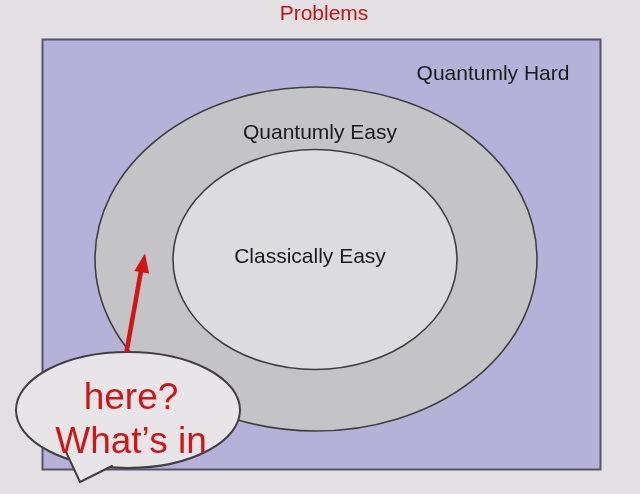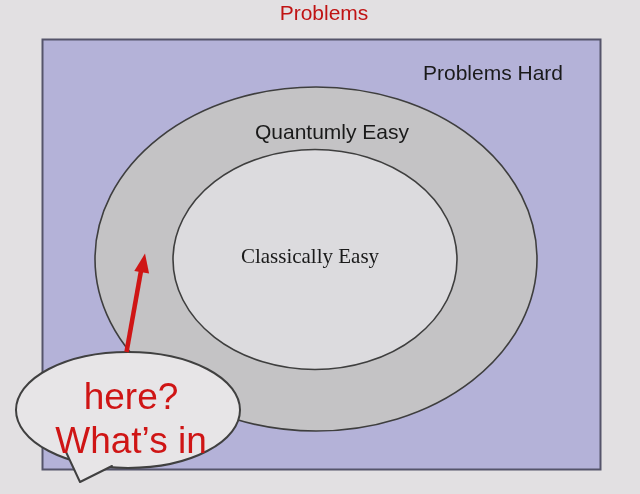--- a/index.html
+++ b/index.html
@@ -37,26 +37,24 @@
     top: 1px;
     color: #c01313;
   }
   .label.qhard {
     left: 493px;
     top: 61px;
   }
   .label.qeasy {
     left: 320px;
     top: 120px;
-    margin-left: 12px;
   }
   .label.ceasy {
     left: 310px;
     top: 244px;
-    font-family: Liberation Serif, serif;
   }
   .bubble-text {
     position: absolute;
     left: 131px;
     top: 375px;
     transform: translateX(-50%);
     text-align: center;
     color: #cf1515;
     font-size: 37px;
     line-height: 44px;
@@ -79,21 +77,21 @@
     <ellipse cx="128" cy="410" rx="112" ry="58" stroke-width="2" fill="#e7e5e7" stroke="#404040"></ellipse>
 
     <path d="M 66 452 L 80 482 L 112 466" stroke-width="2" stroke-linejoin="round" stroke-linecap="round" fill="#e7e5e7" stroke="#404040"></path>
 
     <line x1="126.5" y1="352" x2="141.5" y2="268" stroke-width="4.5" stroke="#cf1515"></line>
     <polygon points="145,253.5 149.1,273.5 134.3,270.9" fill="#cf1515"></polygon>
   </svg>
 
   <div class="label title">Problems</div>
 
-  <div class="label qhard">Problems Hard</div>
+  <div class="label qhard">Quantumly Hard</div>
 
   <div class="label qeasy">Quantumly Easy</div>
 
   <div class="label ceasy">Classically Easy</div>
 
   <div class="bubble-text">
     <div>here?</div>
     <div>What’s in</div>
   </div>
 

